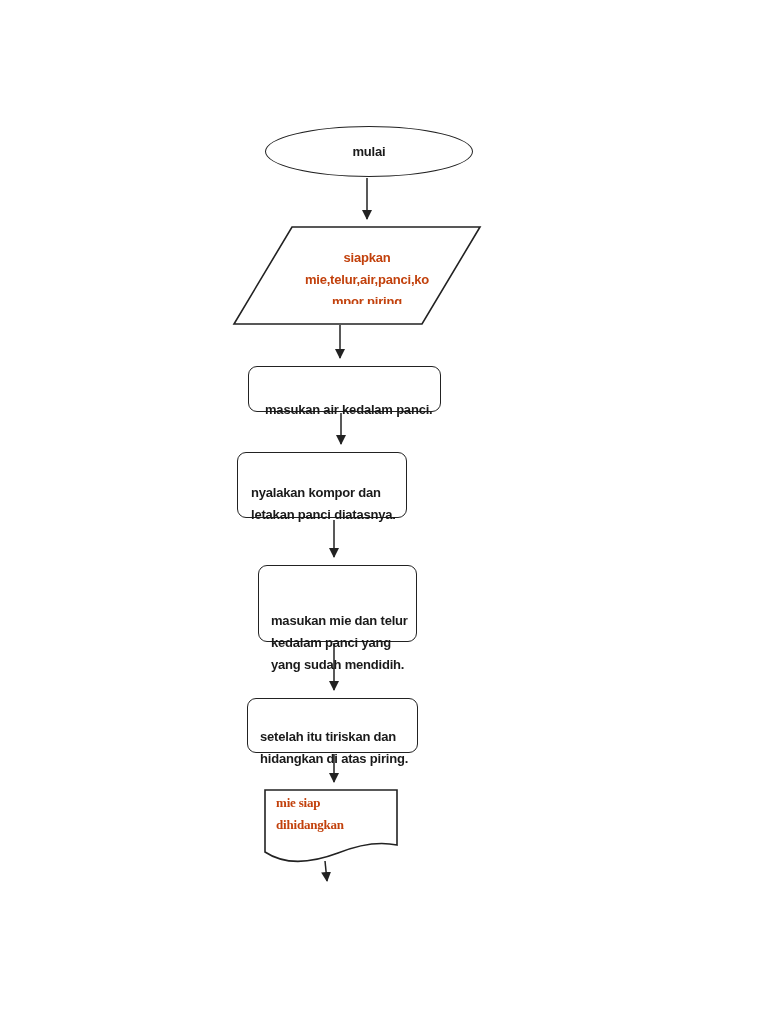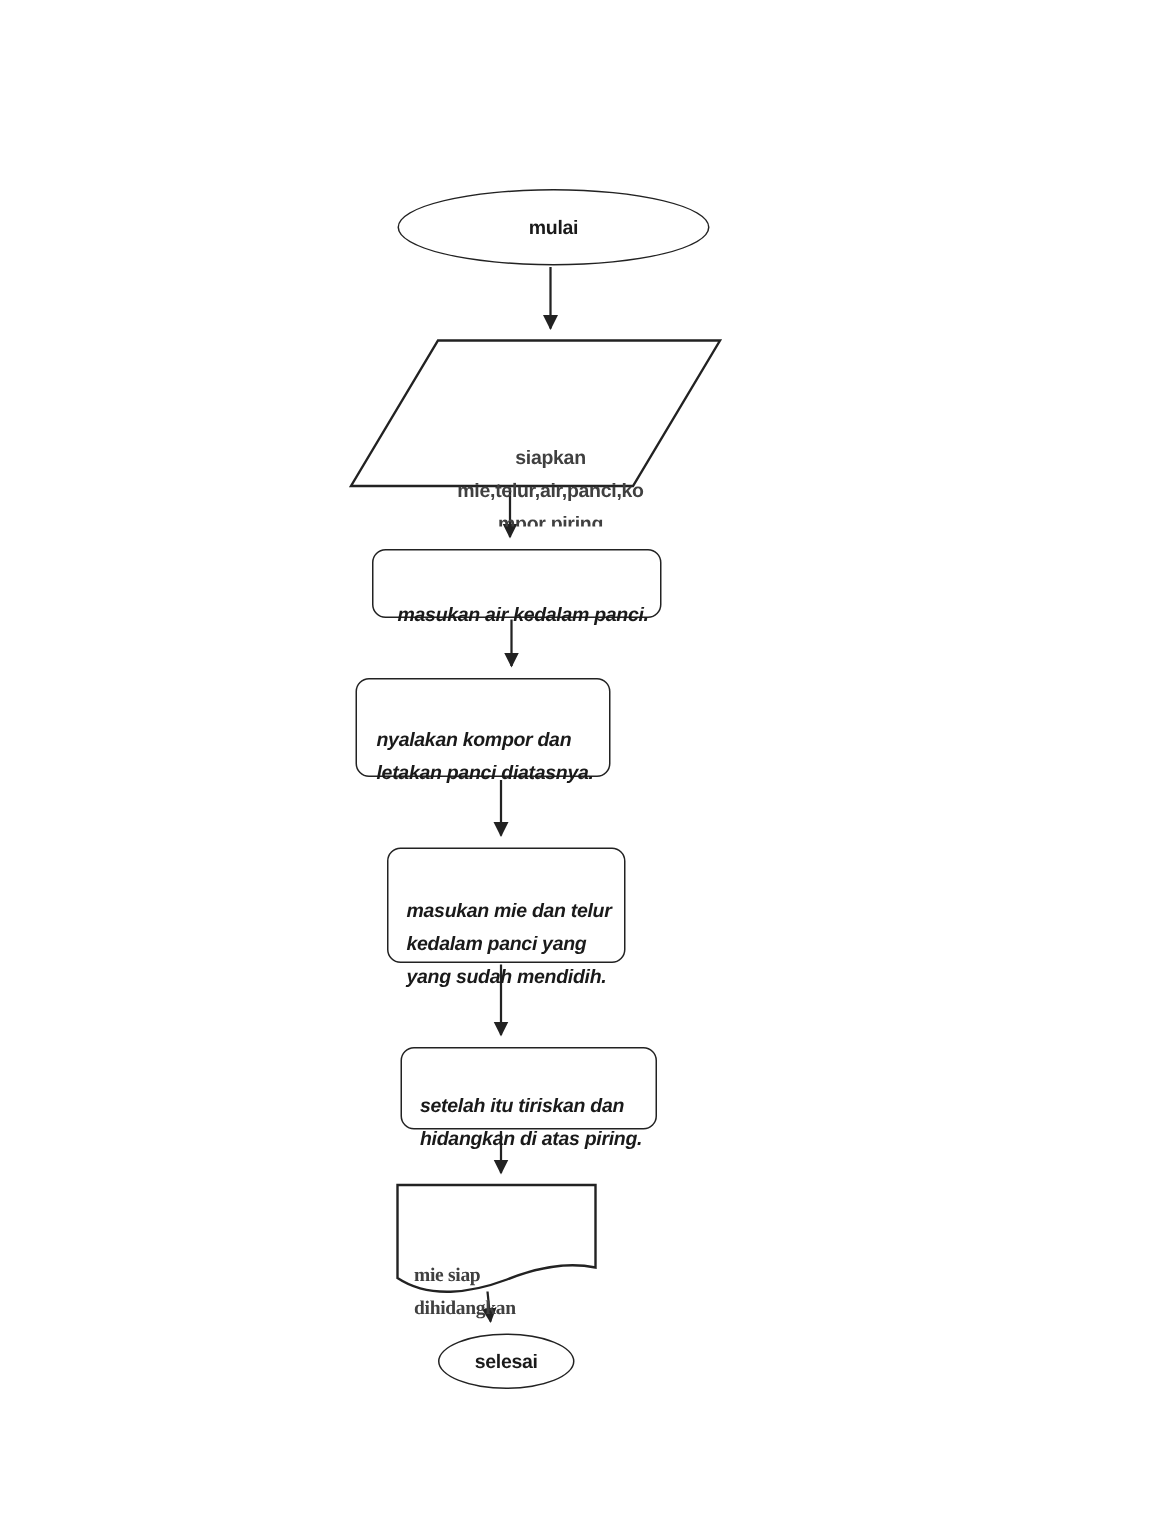--- a/index.html
+++ b/index.html
@@ -36,33 +36,31 @@
   }
   .ellipse {
     border-radius: 50%;
     display: flex;
     align-items: center;
     justify-content: center;
     text-align: left;
   }
   .rounded {
     border-radius: 9px;
-    font-style: italic;
   }
   .textblock {
     position: absolute;
     box-sizing: border-box;
-    color: #404040;
+    color: #c2410c;
     font-size: 13px;
     font-weight: 700;
     letter-spacing: -0.2px;
     line-height: 22px;
     white-space: pre-line;
     background: transparent;
-    margin-top: 47px;
   }
   .clip {
     overflow: hidden;
     text-align: center;
   }
   svg .outline {
     fill: #ffffff;
     stroke: #222222;
     stroke-width: 1.6;
   }
@@ -107,31 +105,28 @@
 
   <div class="node rounded" style="left:248px; top:366px; width:193px; height:46px; padding:10px 0 0 16px;">
     <span>masukan air kedalam panci.</span>
   </div>
 
   <div class="node rounded" style="left:237px; top:452px; width:170px; height:66px; padding:7px 0 0 13px;">
     <span>nyalakan kompor dan
 letakan panci diatasnya.</span>
   </div>
 
-  <div class="node rounded" style="left:258px; top:565px; width:159px; height:77px; padding:8px 0 0 12px;">
+  <div class="node rounded" style="left:258px; top:565px; width:159px; height:77px; padding:22px 0 0 12px;">
     <span>masukan mie dan telur
 kedalam panci yang
 yang sudah mendidih.</span>
   </div>
 
-  <div class="node rounded" style="left:247px; top:698px; width:171px; height:55px; padding:5px 0 0 12px;margin-left:20px;">
+  <div class="node rounded" style="left:247px; top:698px; width:171px; height:55px; padding:5px 0 0 12px;">
     <span>setelah itu tiriskan dan
 hidangkan di atas piring.</span>
   </div>
 
   <div class="textblock" style="left:276px; top:792px; width:118px;font-family:Liberation Serif, serif;">mie siap
 dihidangkan</div>
 
-  <div class="node ellipse" style="left:292px; top:889px; width:91px; height:37px;">
-    <span>selesai</span>
-  </div>
 
 </div>
 
 </body></html>

